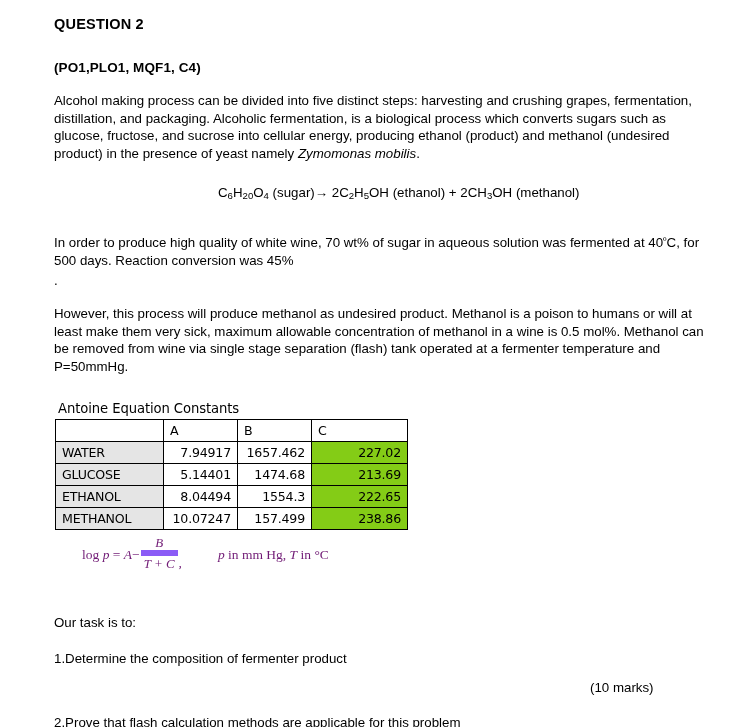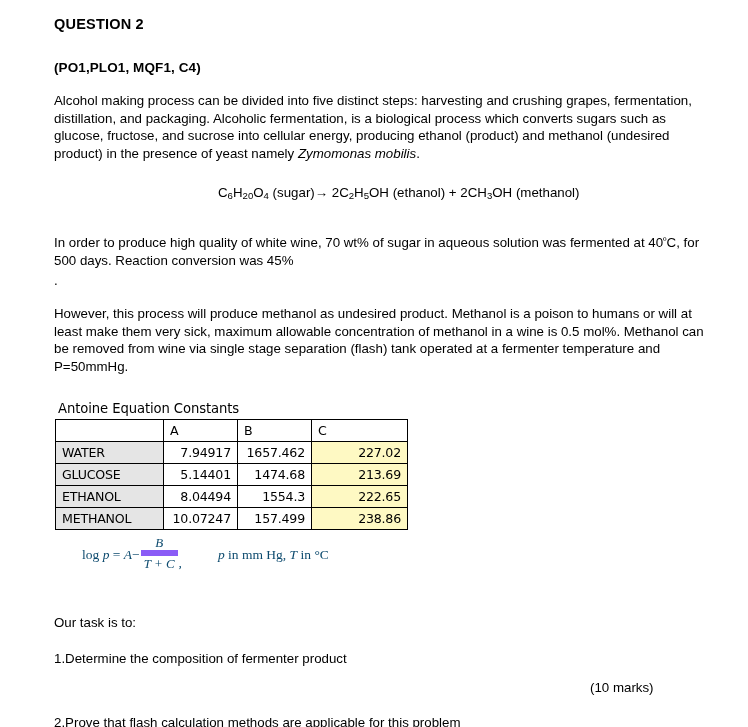--- a/index.html
+++ b/index.html
@@ -117,31 +117,31 @@
   table.antoine col.c-b { width: 74px; }
   table.antoine col.c-c { width: 96px; }
 
   td.hdr-blank { background: #ffffff; }
   td.hdr { background: #ffffff; text-align: left; }
   td.rowlabel {
     background: #e5e5e5;
     text-align: left;
   }
   td.num { text-align: right; background: #ffffff; }
-  td.num-c { text-align: right; background: #fef9c3; padding-right: 10px; }
+  td.num-c { text-align: right; background: #84cc16; padding-right: 10px; }
 
   
   .formula-row {
     margin: 7px 0 0 0;
     padding-left: 28px;
     display: flex;
     align-items: center;
     font-family: "Liberation Serif", serif;
     font-size: 13.5px;
-    color: #0c4a6e;
+    color: #701a75;
   }
   .f-lhs {
     font-style: italic;
     white-space: nowrap;
   }
   .f-lhs .roman { font-style: normal; }
   .frac {
     display: inline-flex;
     flex-direction: column;
     align-items: center;

